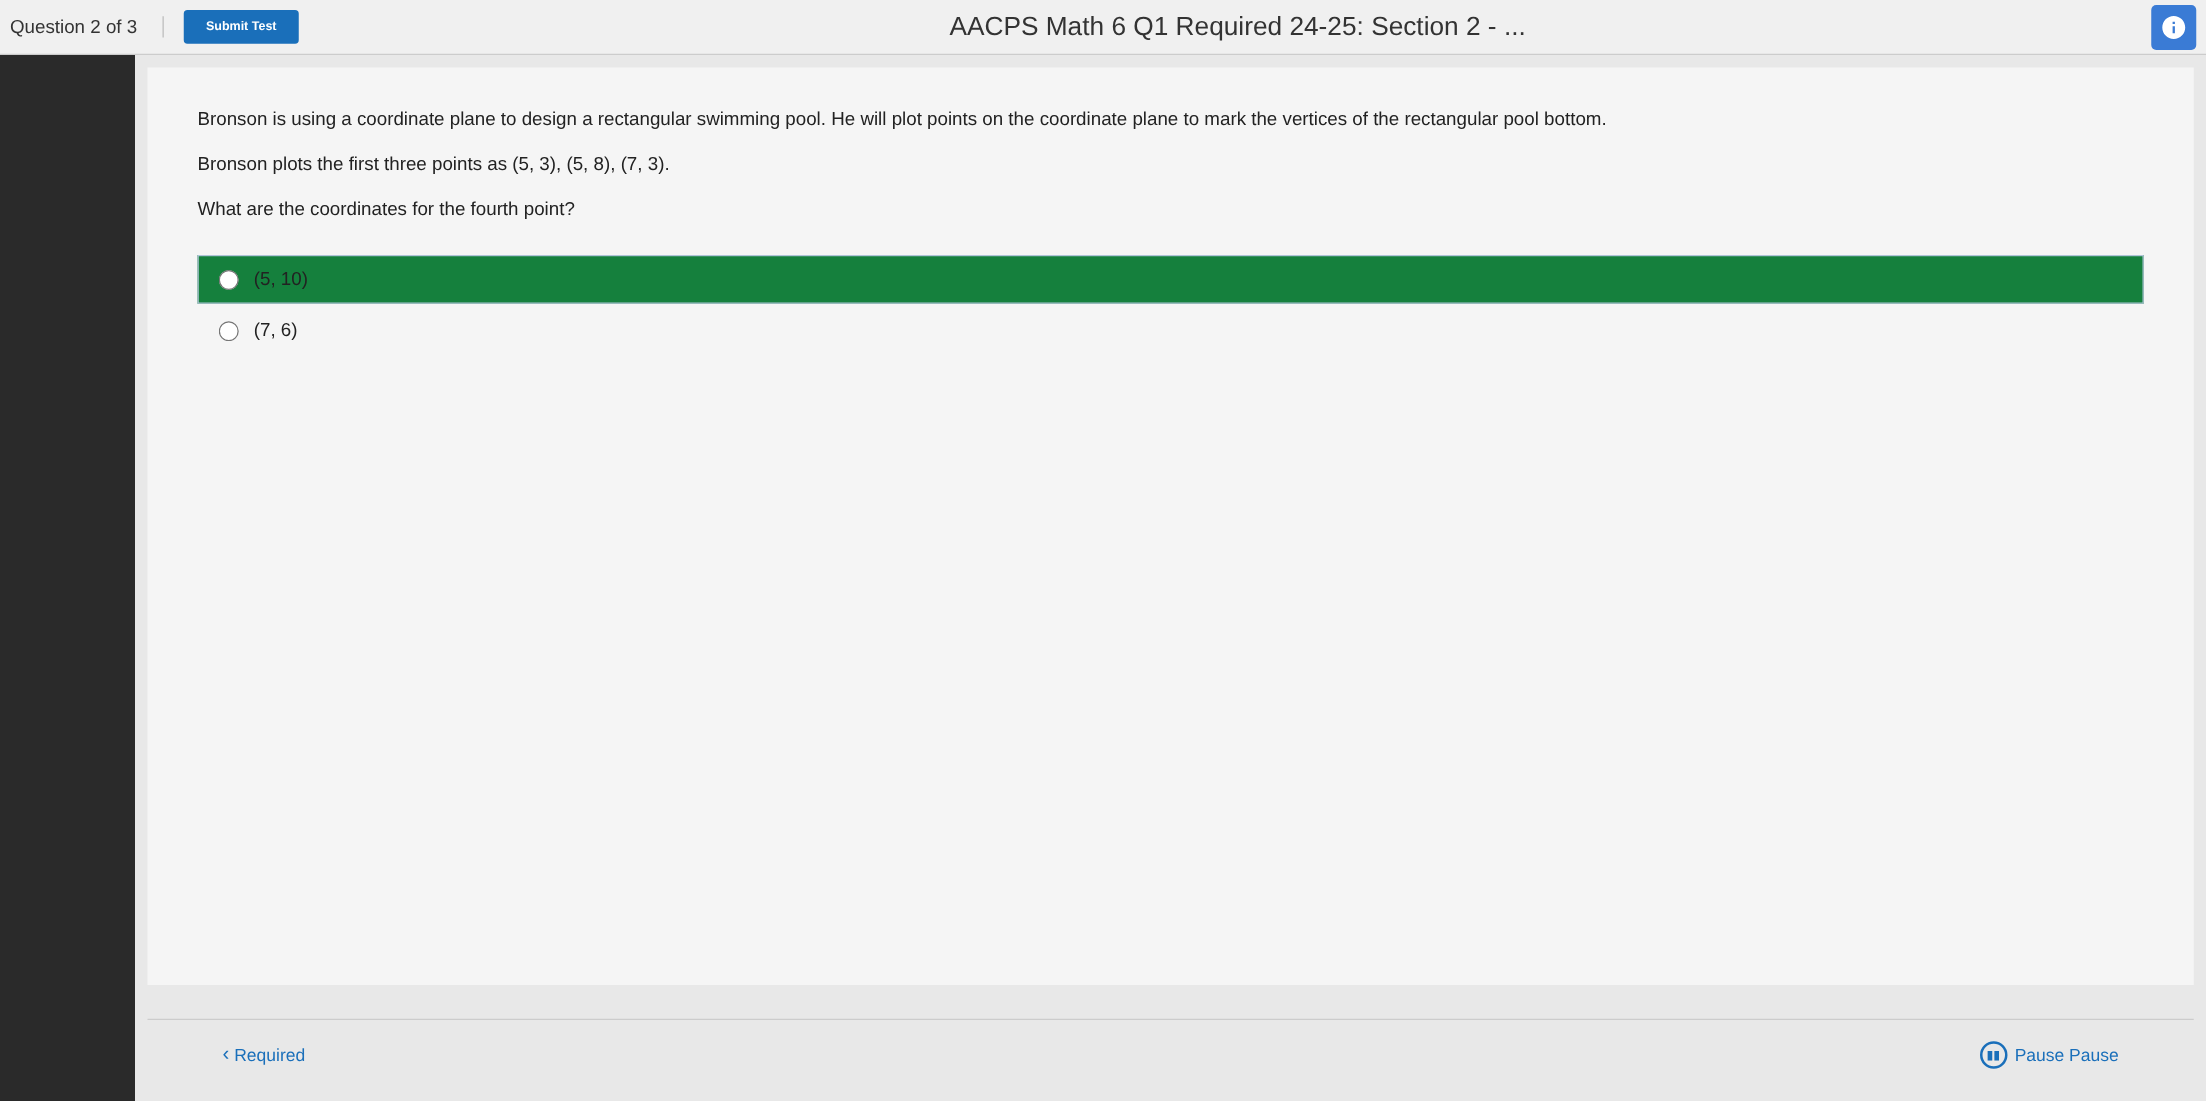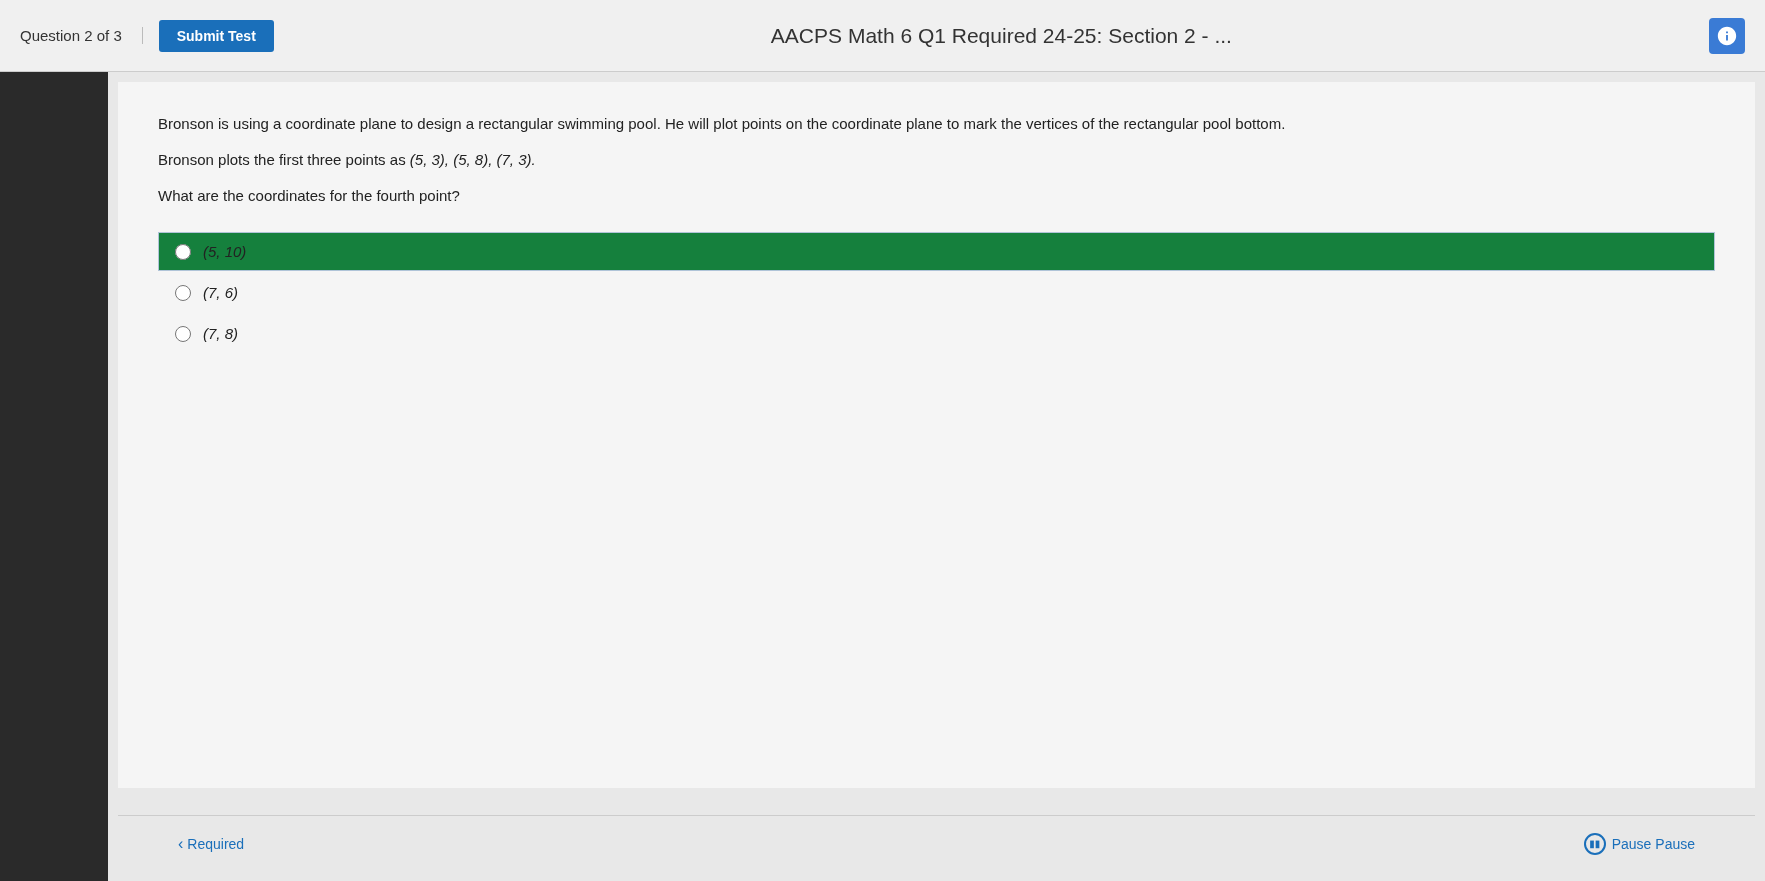--- a/index.html
+++ b/index.html
@@ -17,41 +17,41 @@
       display: flex;
       flex-direction: column;
     }
 
     
     .header-bar {
       background-color: #f0f0f0;
       border-bottom: 1px solid #ccc;
       display: flex;
       align-items: center;
-      padding: 0 20px;
-      height: 72px;
+      padding: 0 8px;
+      height: 44px;
       flex-shrink: 0;
     }
 
     .question-counter {
       font-size: 15px;
       color: #333;
       font-weight: normal;
       padding-right: 20px;
       border-right: 1px solid #bbb;
       margin-right: 16px;
       white-space: nowrap;
     }
 
     .submit-test-btn {
       background-color: #1a6fba;
       color: white;
       border: none;
       padding: 8px 18px;
-      font-size: 14px;
+      font-size: 10px;
       font-weight: bold;
       border-radius: 3px;
       cursor: pointer;
       margin-right: 20px;
     }
 
     .test-title {
       flex: 1;
       text-align: center;
       font-size: 21px;
@@ -111,21 +111,20 @@
       color: #222;
       line-height: 1.6;
       margin-bottom: 24px;
     }
 
     .question-text p {
       margin-bottom: 12px;
     }
 
     .math-expression {
-      font-style: italic;
     }
 
     .answer-options {
       margin-top: 8px;
     }
 
     .answer-option {
       display: flex;
       align-items: center;
       padding: 10px 16px;
@@ -235,24 +234,20 @@
       </div>
 
       <div class="answer-options">
         <div class="answer-option highlighted">
           <input type="radio" name="answer" id="opt1" style="">
           <label for="opt1" class="math-expression">(5, 10)</label>
         </div>
         <div class="answer-option">
           <input type="radio" name="answer" id="opt2" style="">
           <label for="opt2" class="math-expression">(7, 6)</label>
-        </div>
-        <div class="answer-option">
-          <input type="radio" name="answer" id="opt3" style="">
-          <label for="opt3" class="math-expression">(7, 8)</label>
         </div>
       </div>
     </div>
 
     <div class="footer-bar">
       <button class="prev-button">
         <span class="prev-chevron">‹</span>
         <span>Required</span>
       </button>
       <button class="pause-test-btn">

